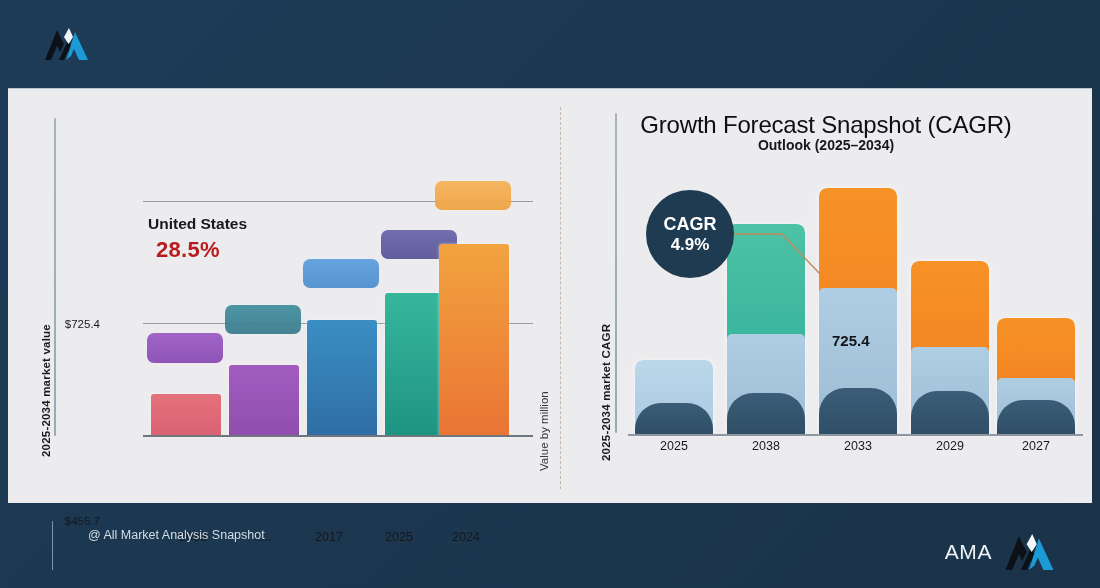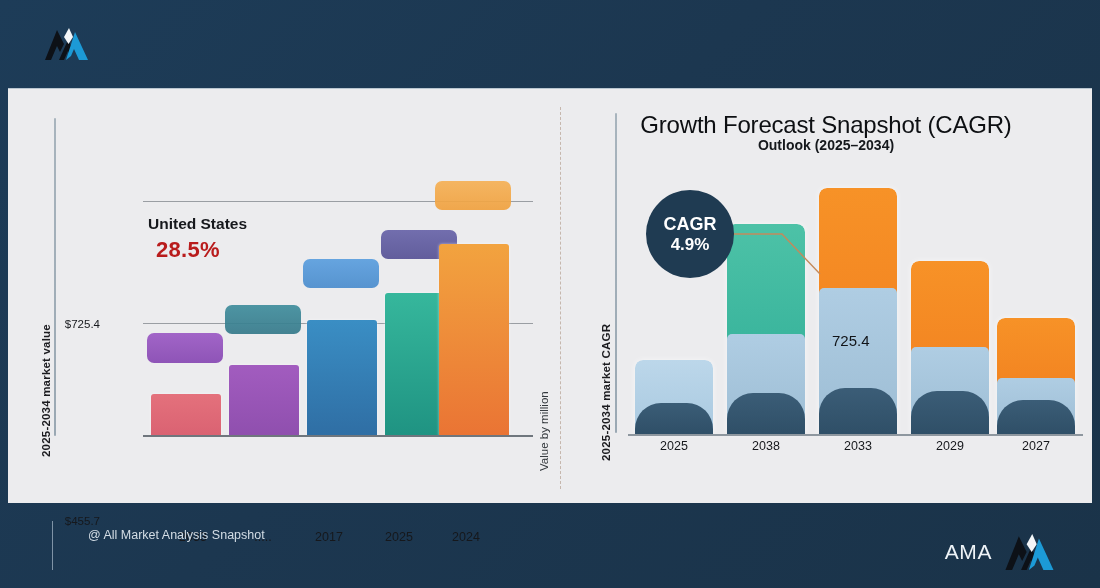--- a/index.html
+++ b/index.html
@@ -186,21 +186,21 @@
   }
   #cagr-badge .c-l { font-size: 18px; font-weight: bold; line-height: 1.15; }
   #cagr-badge .c-v { font-size: 17px; font-weight: bold; line-height: 1.15; }
 
   #callout-svg {
     position: absolute; left: 0; top: 0; width: 532px; height: 415px;
     pointer-events: none;
   }
   #peak-value {
     position: absolute; left: 272px; top: 243px;
-    font-size: 15px; font-weight: normal; color: #111418;
+    font-size: 15px; font-weight: bold; color: #111418;
   }
 
   
   #footer {
     position: absolute; left: 0; top: 503px; width: 1100px; height: 85px;
   }
   #footer-rule {
     position: absolute; left: 52px; top: 18px;
     width: 1px; height: 49px; background: #7f93a6;
   }

